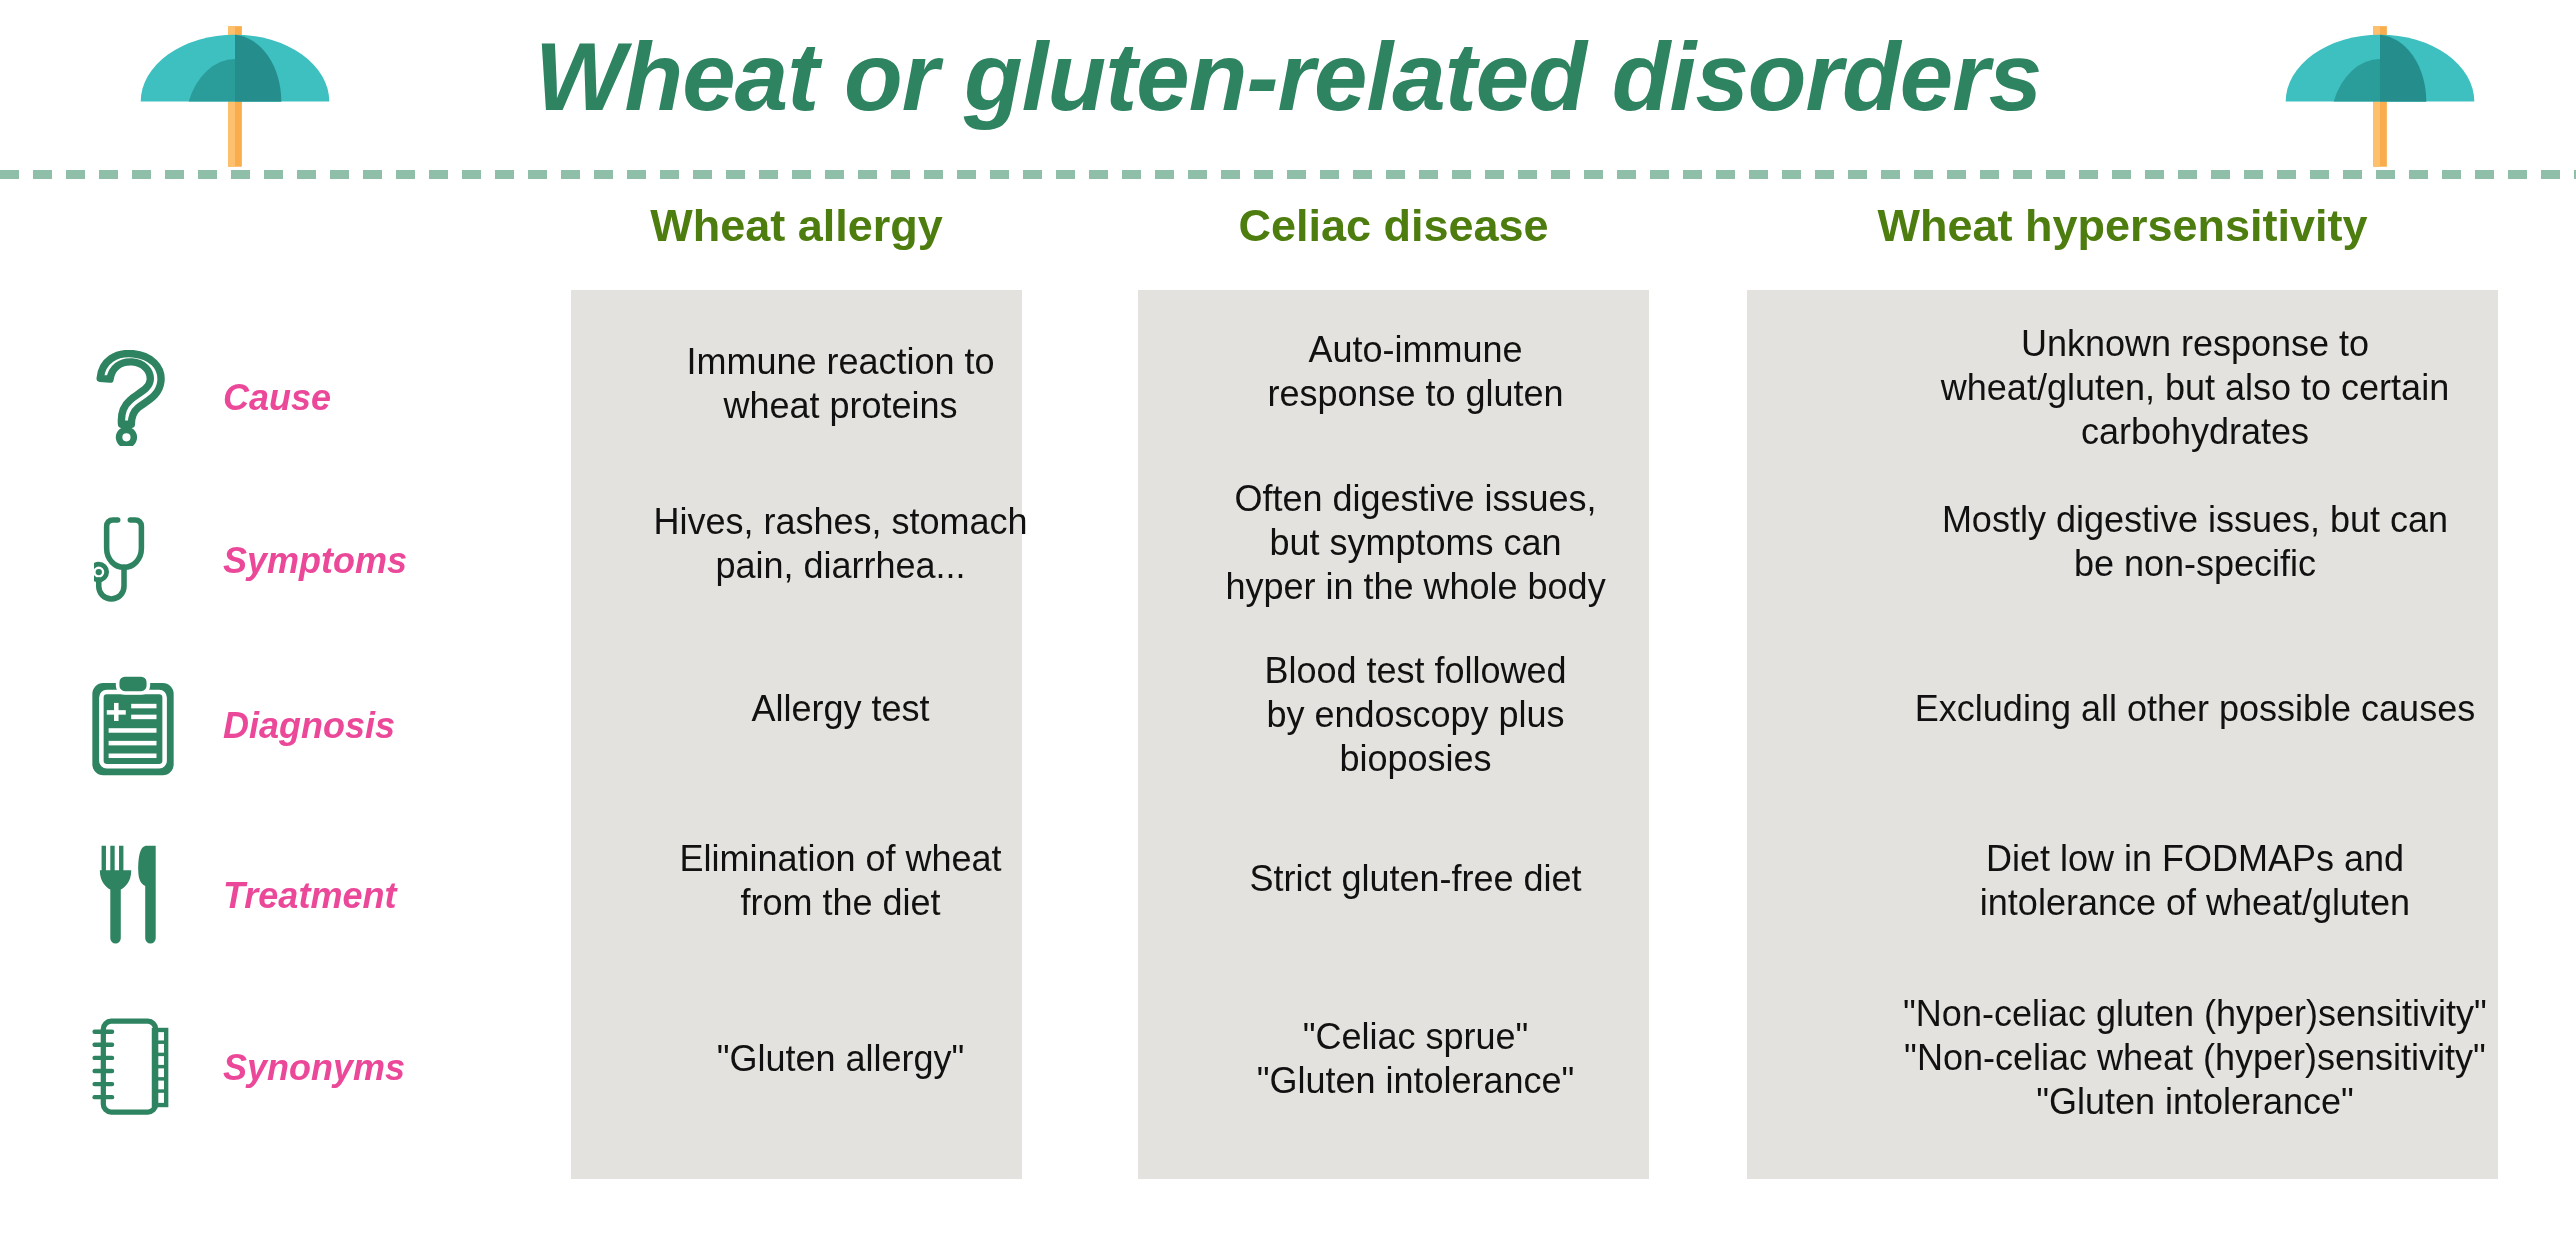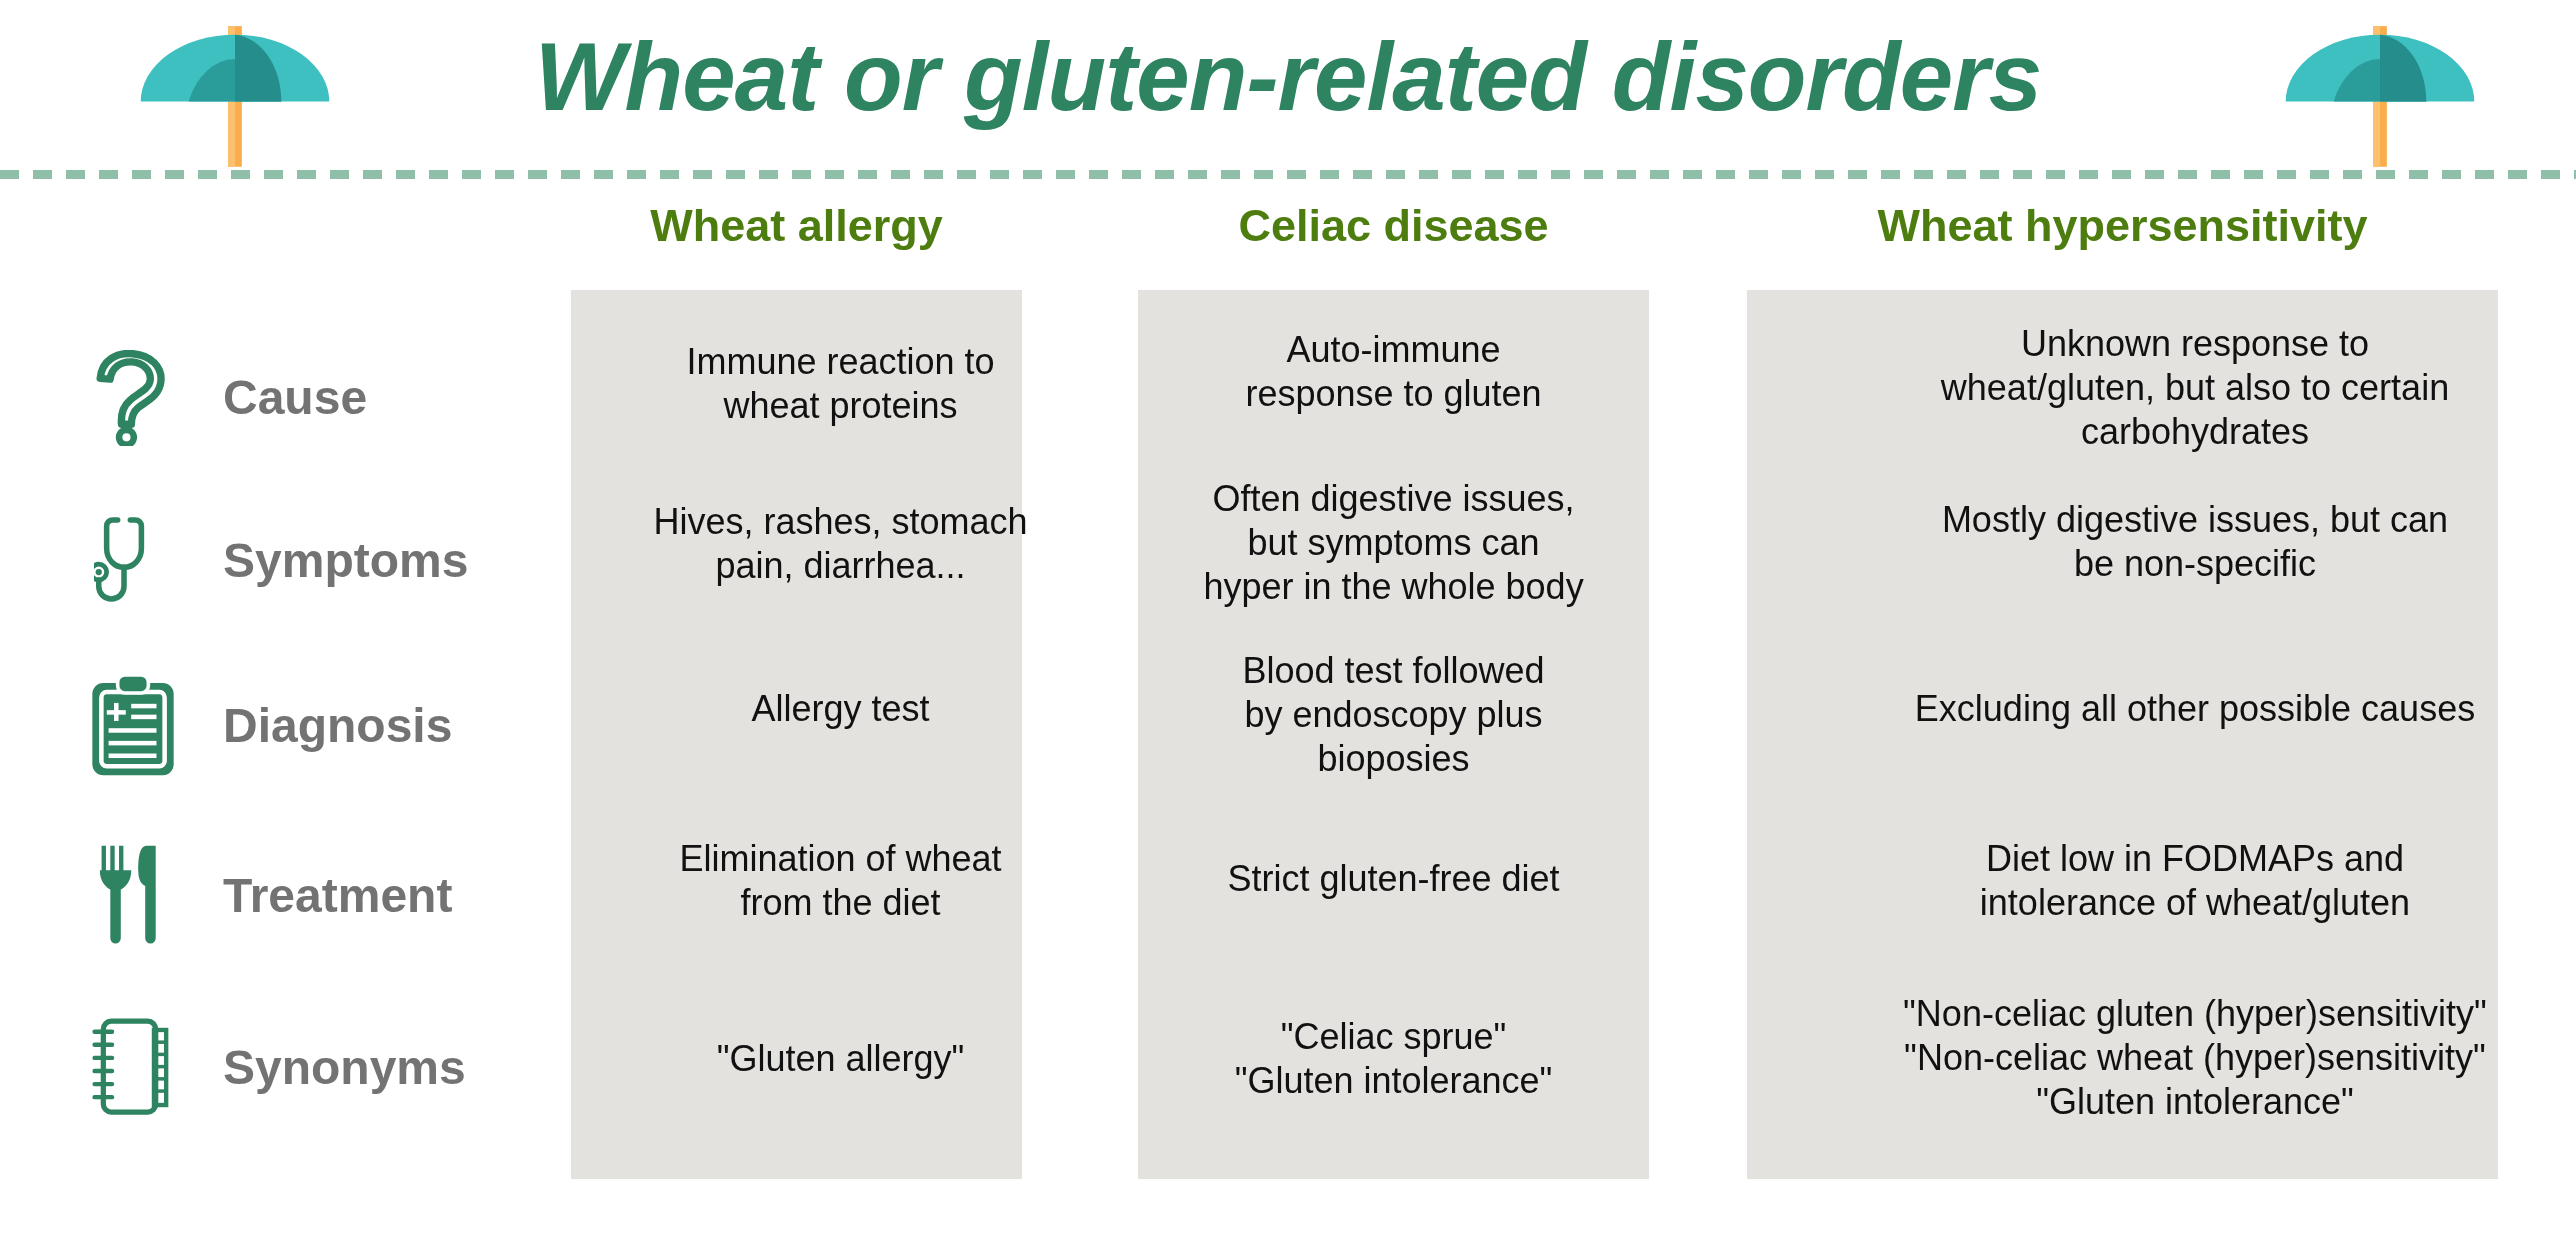--- a/index.html
+++ b/index.html
@@ -102,36 +102,37 @@
     width: 94px;
     height: 103px;
     flex: 0 0 94px;
     display: flex;
     align-items: center;
     justify-content: center;
   }
   .row-icon svg { display: block; }
   .row-text {
     margin-left: 43px;
-    font-size: 48px;
+    font-size: 36px;
     line-height: 52px;
     font-weight: bold;
-    color: #737373;
+    color: #ec4899;
     white-space: nowrap;
+    font-style: italic;
   }
 
   
   .cell {
     position: absolute;
     text-align: center;
     color: #111111;
     font-weight: normal;
   }
   .cell.col1 { left: 571px;  width: 451px; font-size: 36px; line-height: 44px; margin-left: 44px; }
-  .cell.col2 { left: 1138px; width: 511px; font-size: 36px; line-height: 44px; }
+  .cell.col2 { left: 1138px; width: 511px; font-size: 36px; line-height: 44px; padding-left: 22px; }
   .cell.col3 { left: 1747px; width: 896px; font-size: 36px; line-height: 44px; }
   .cell .ln { display: block; }
 </style>
 </head>
 <body>
 
 <div class="header">
 
   <div class="umbrella left">
     <svg viewBox="0 0 224 170" width="192" height="146" aria-hidden="true">

